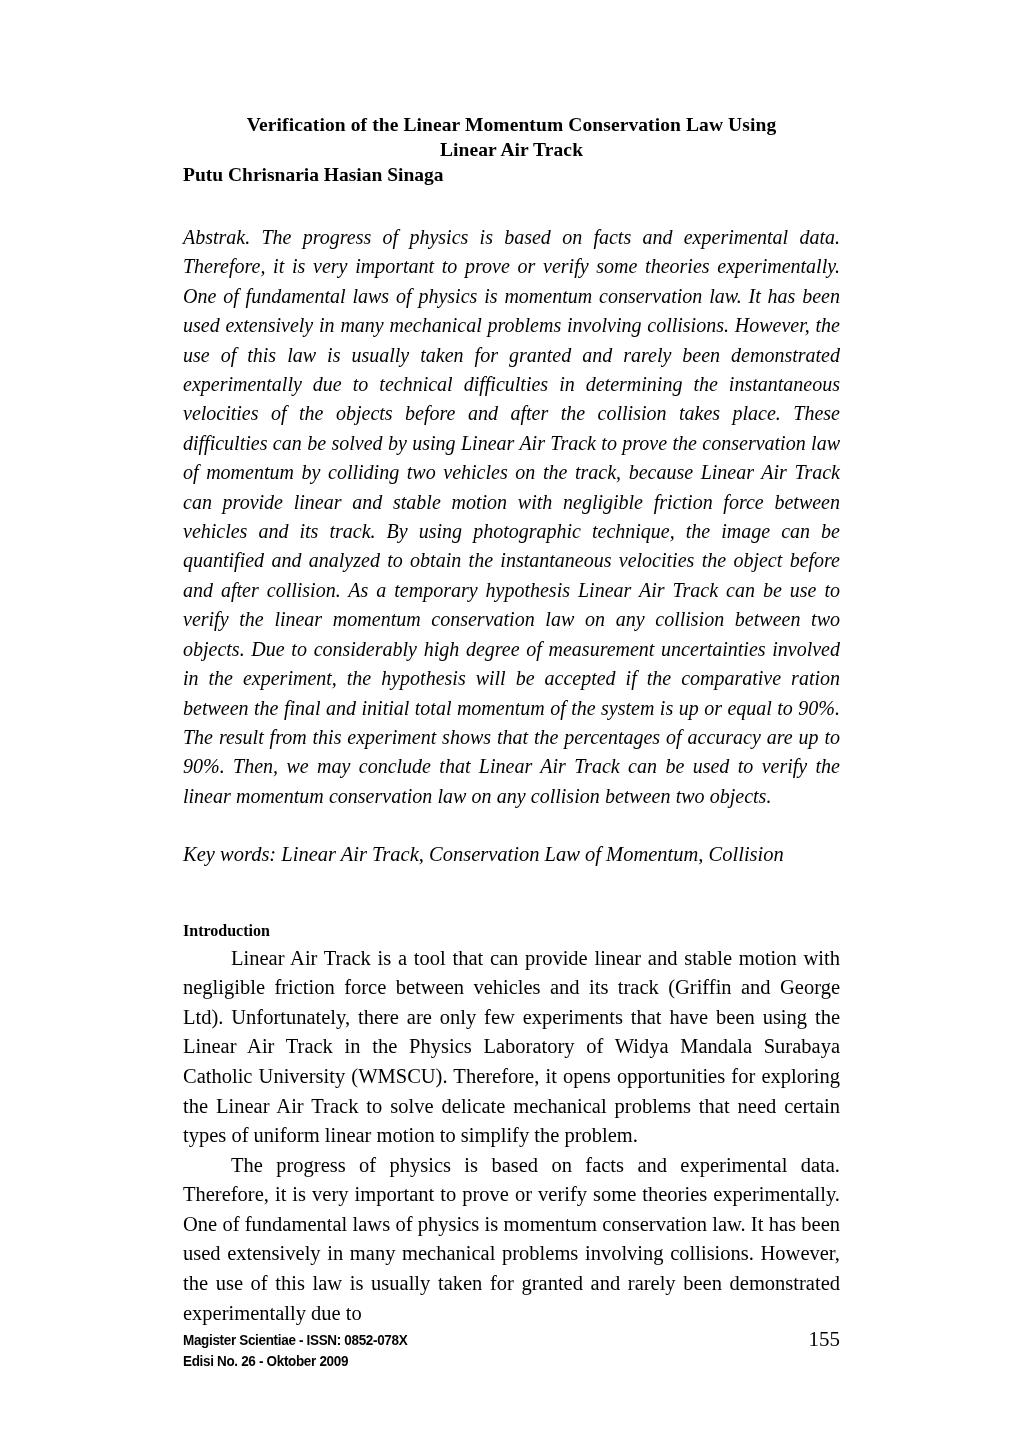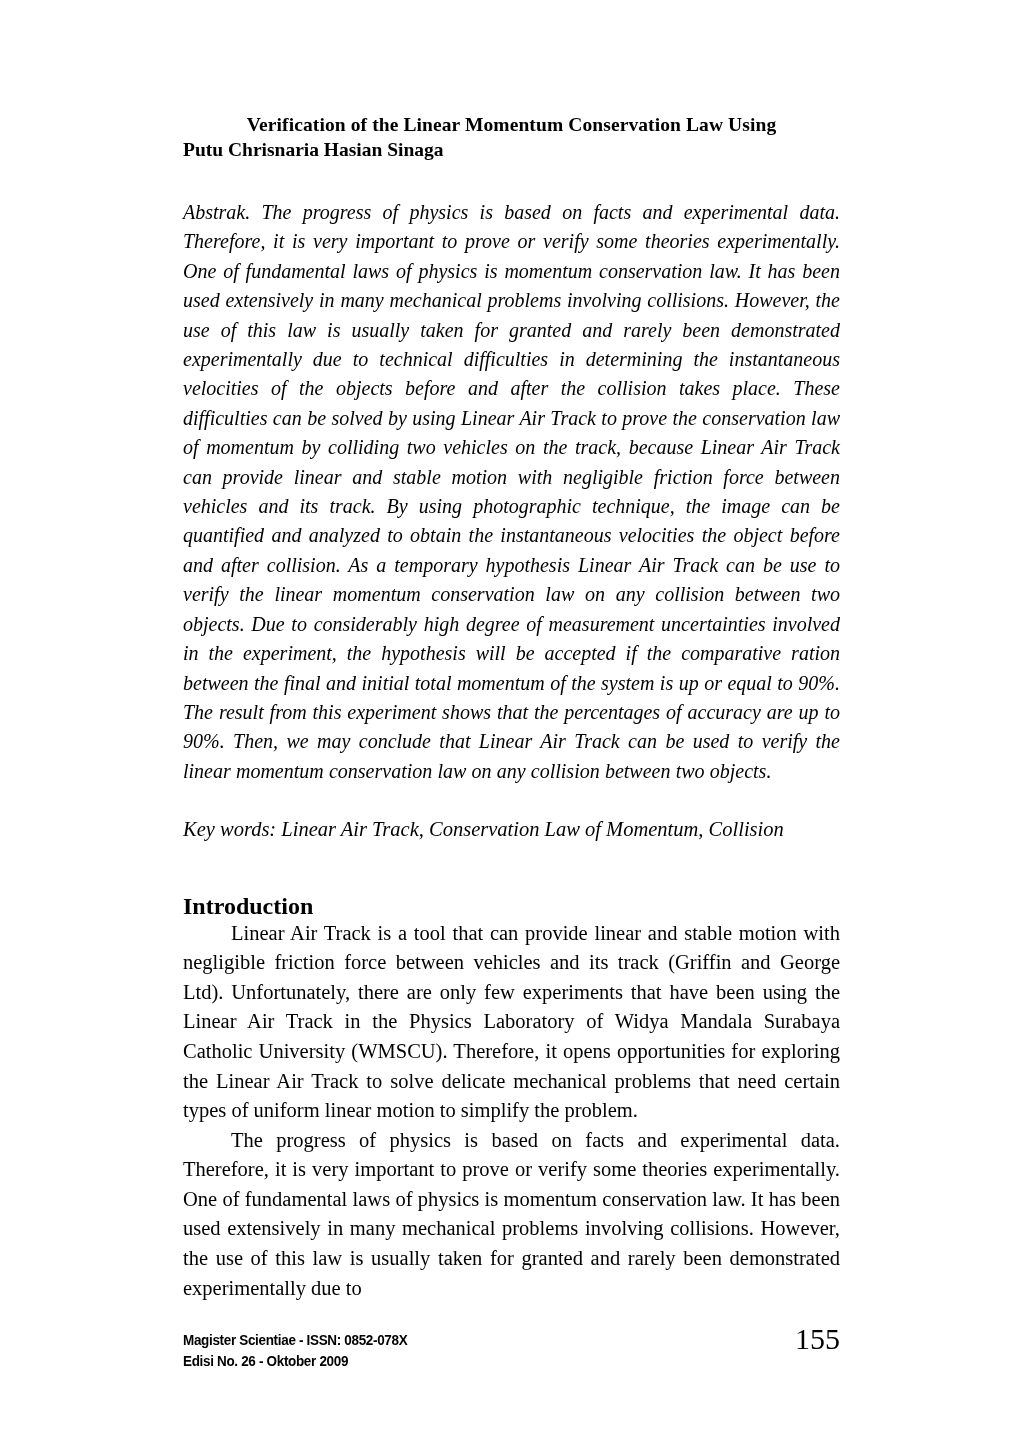--- a/index.html
+++ b/index.html
@@ -69,21 +69,21 @@
     font-style: italic;
     font-size: 20.5px;
     line-height: 29.4px;
     text-align: left;
   }
 
   
   .section-heading {
     margin-top: 48px;
     font-weight: bold;
-    font-size: 24px;
+    font-size: 16px;
     line-height: 26px;
     text-align: left;
   }
 
   
   .body-par {
     font-size: 20.5px;
     line-height: 29.6px;
     text-align: justify;
     text-justify: inter-word;
@@ -111,34 +111,35 @@
     transform: scaleX(0.93);
     transform-origin: left top;
     white-space: nowrap;
   }
   .footer-line { display: block; }
   .page-number {
     position: absolute;
     right: 0;
     top: -6px;
     font-family: "Liberation Serif", "DejaVu Serif", serif;
-    font-size: 30px;
+    font-size: 21px;
     line-height: 30px;
     text-align: left;
   }
 </style>
 </head>
 <body>
 
 <div class="page">
 
   <div class="column">
 
     <div class="title-block">
       <span class="title-line">Verification of the Linear Momentum Conservation Law Using</span>
+      <span class="title-line">Linear Air Track</span>
     </div>
 
     <div class="author">Putu Chrisnaria Hasian Sinaga</div>
 
     <div class="abstract">Abstrak. The progress of physics is based on facts and experimental data. Therefore, it is very important to prove or verify some theories experimentally. One of fundamental laws of physics is momentum conservation law. It has been used extensively in many mechanical problems involving collisions. However, the use of this law is usually taken for granted and rarely been demonstrated experimentally due to technical difficulties in determining the instantaneous velocities of the objects before and after the collision takes place. These difficulties can be solved by using Linear Air Track to prove the conservation law of momentum by colliding two vehicles on the track, because Linear Air Track can provide linear and stable motion with negligible friction force between vehicles and its track. By using photographic technique, the image can be quantified and analyzed to obtain the instantaneous velocities the object before and after collision. As a temporary hypothesis Linear Air Track can be use to verify the linear momentum conservation law on any collision between two objects. Due to considerably high degree of measurement uncertainties involved in the experiment, the hypothesis will be accepted if the comparative ration between the final and initial total momentum of the system is up or equal to 90%. The result from this experiment shows that the percentages of accuracy are up to 90%. Then, we may conclude that Linear Air Track can be used to verify the linear momentum conservation law on any collision between two objects.</div>
 
     <div class="keywords">Key words: Linear Air Track, Conservation Law of Momentum, Collision</div>
 
     <div class="section-heading">Introduction</div>
 

